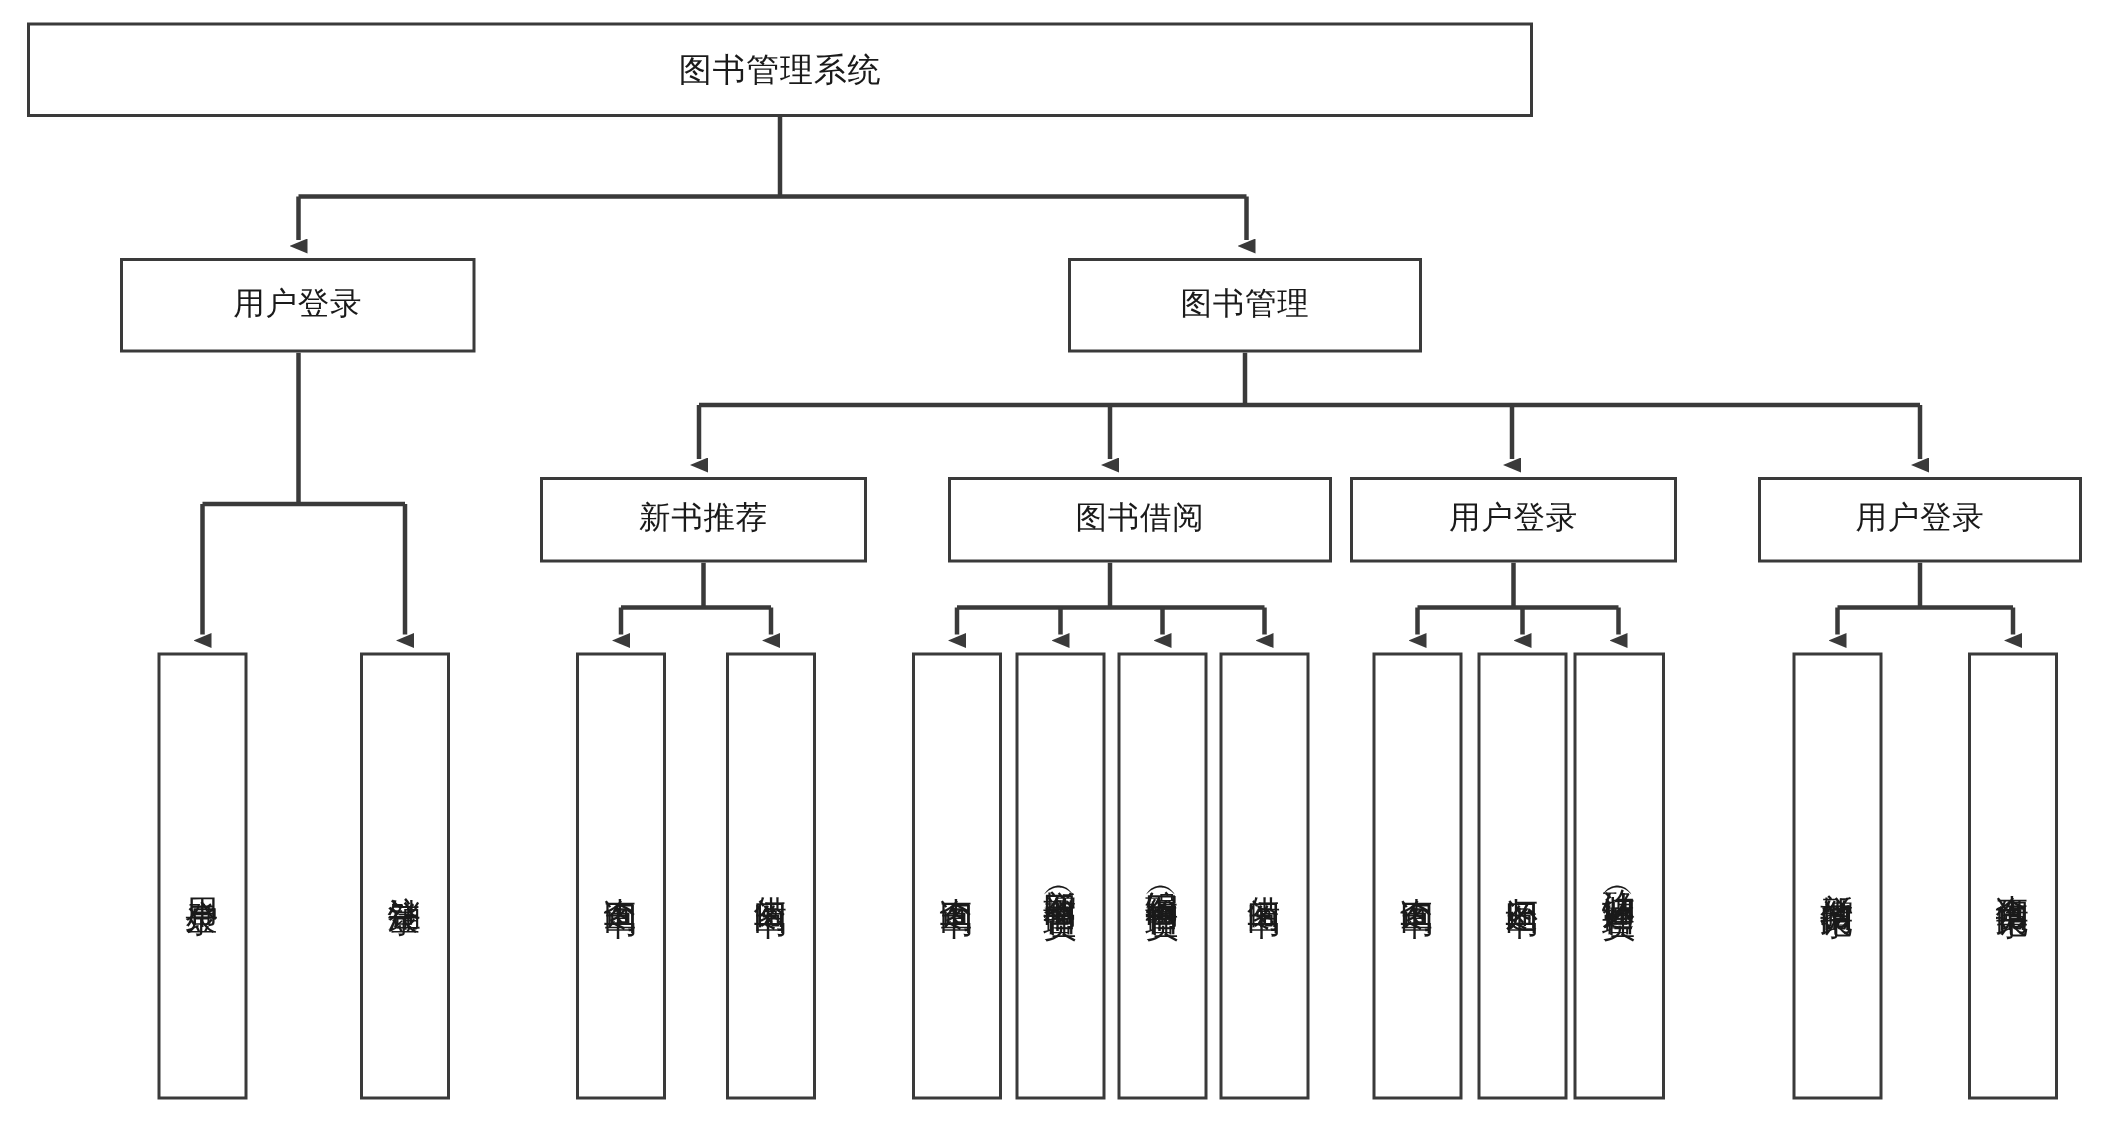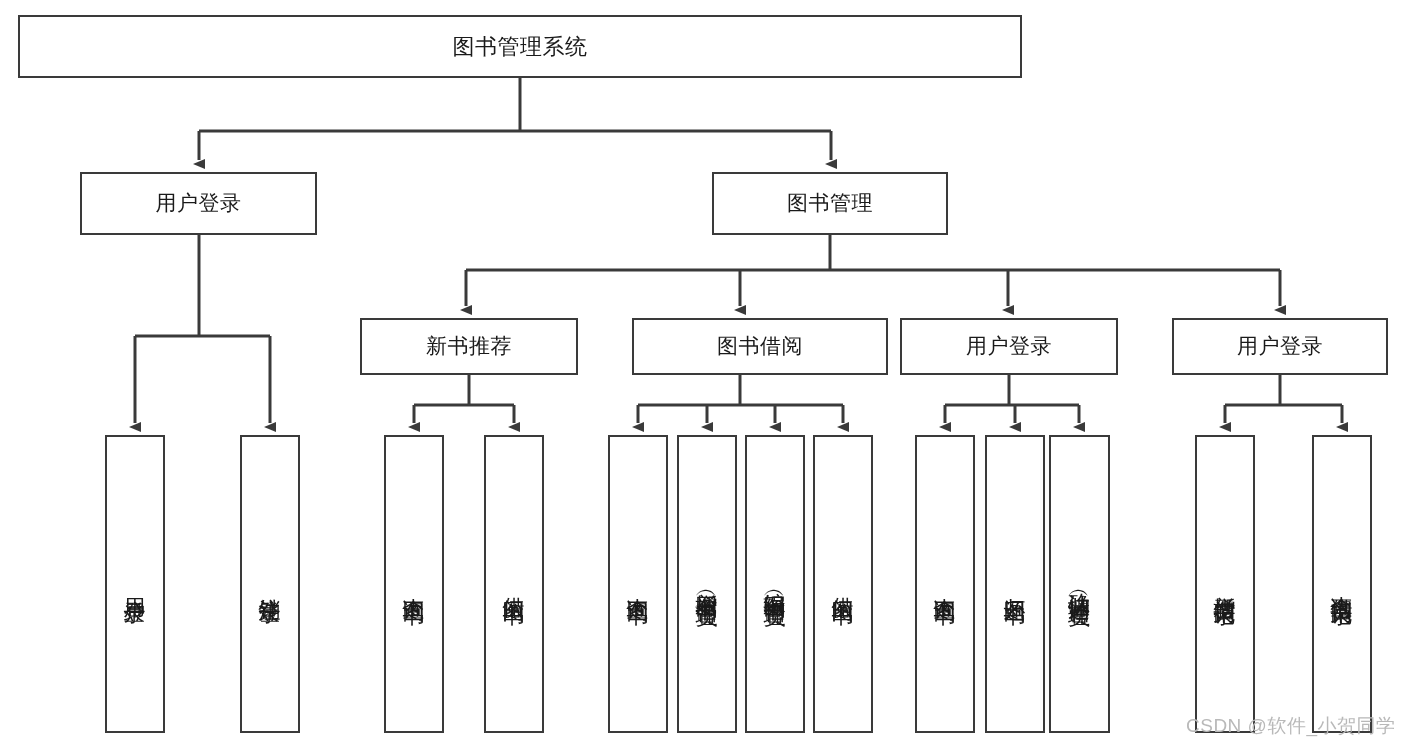--- a/index.html
+++ b/index.html
@@ -200,15 +200,14 @@
   </div>
 
   <div class="node vert" style="left:1195px; top:435px; width:60px; height:298px;">
     <span class="label">新增借阅记录</span>
   </div>
 
   <div class="node vert" style="left:1312px; top:435px; width:60px; height:298px;">
     <span class="label">查询借阅记录</span>
   </div>
 
-  <div class="watermark">CSDN @软件_小贺同学</div>
 
 </div>
 
 </body></html>

